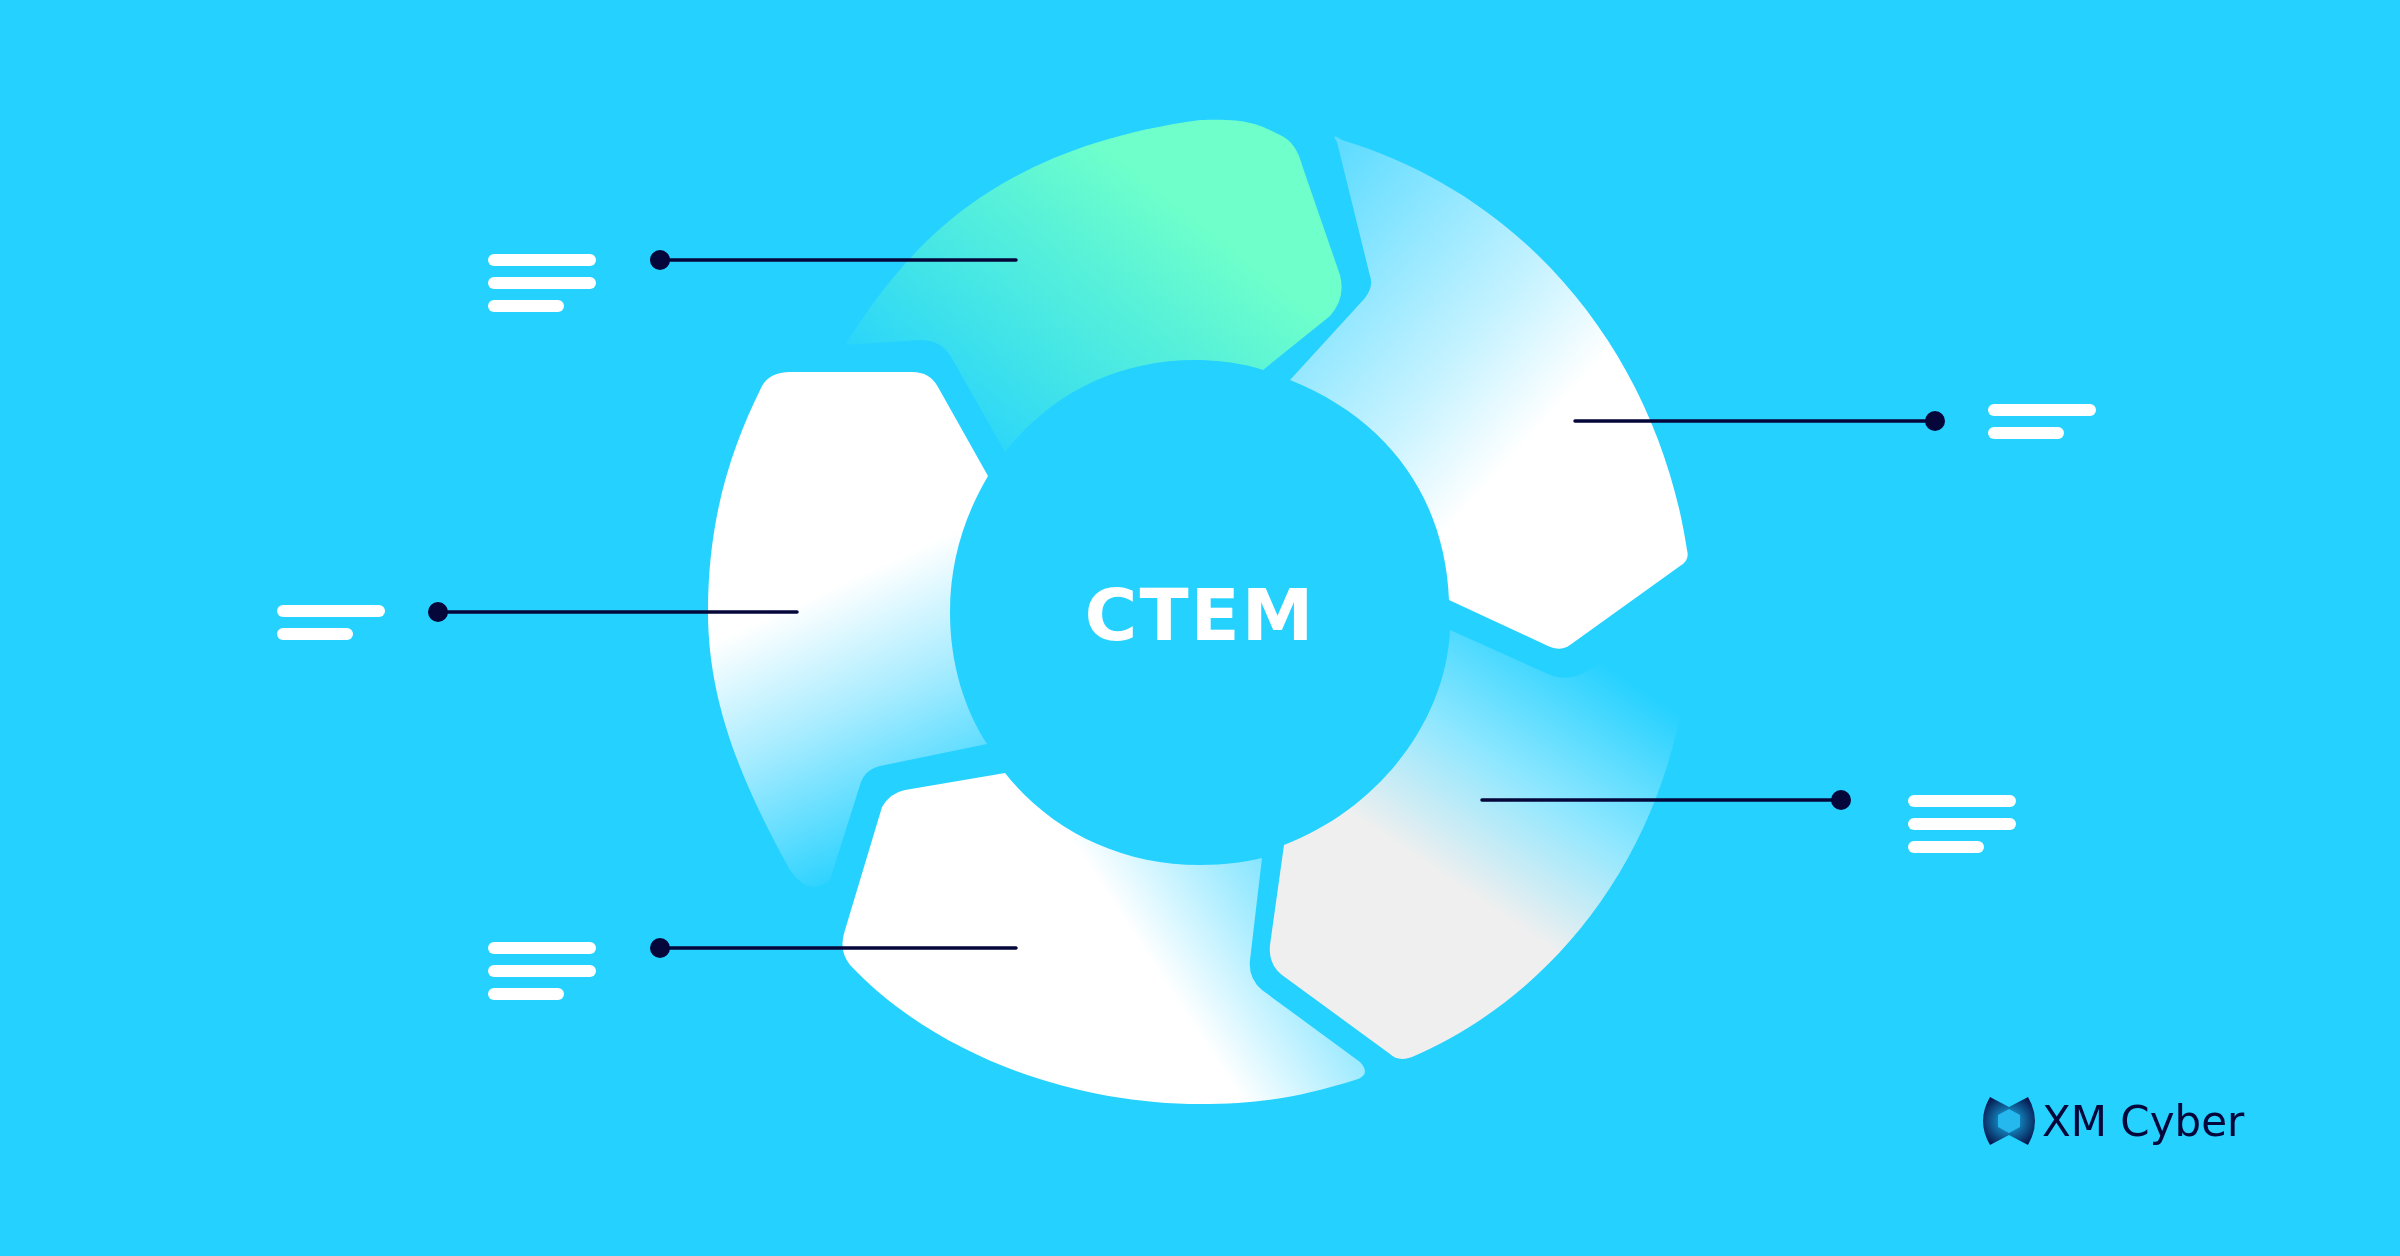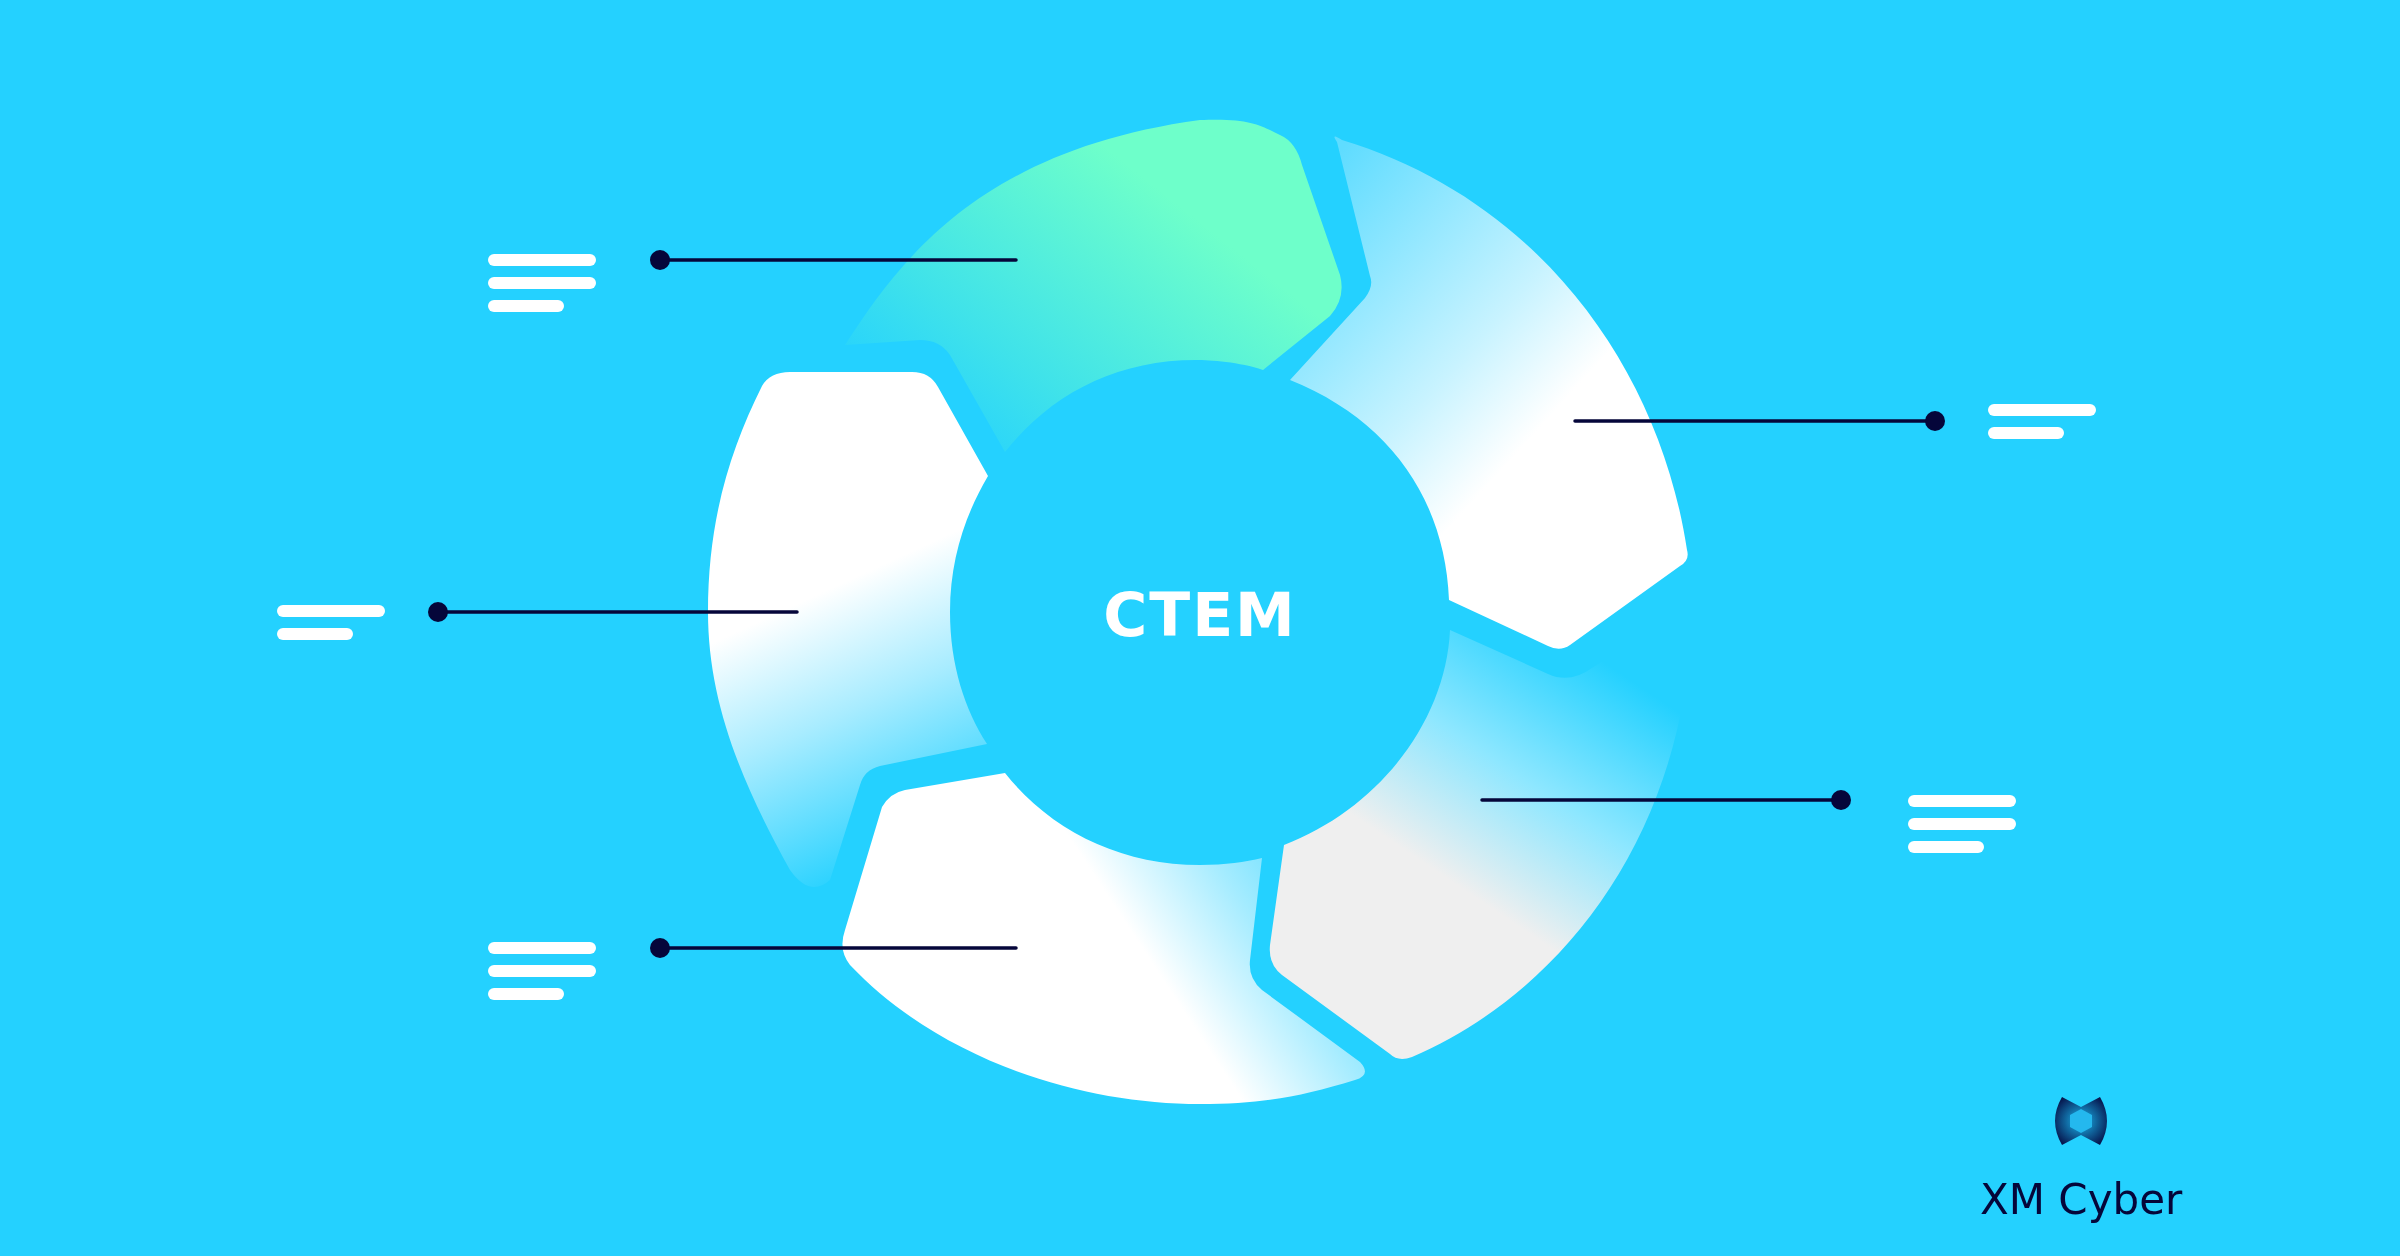--- a/index.html
+++ b/index.html
@@ -1,21 +1,21 @@
 <!DOCTYPE html>
 <html><head>
 <meta charset="utf-8">
 <style>
   html, body { margin: 0; padding: 0; }
   body { width: 2400px; height: 1256px; background: #24d1ff; overflow: hidden; position: relative; font-family: "Liberation Sans", sans-serif; }
   .canvas { position: absolute; left: 0; top: 0; width: 2400px; height: 1256px; }
-  .center-label { position: absolute; left: 1000px; top: 555px; width: 400px; height: 120px; display: flex; align-items: center; justify-content: center; color: #ffffff; font-family: "DejaVu Sans", sans-serif; font-weight: bold; font-size: 60px; letter-spacing: 2px; }
+  .center-label { position: absolute; left: 1000px; top: 555px; width: 400px; height: 120px; display: flex; align-items: center; justify-content: center; color: #ffffff; font-family: "DejaVu Sans", sans-serif; font-weight: bold; font-size: 72px; letter-spacing: 2px; }
   .placeholder { position: absolute; }
   .placeholder .bar { height: 12px; border-radius: 6px; background: #ffffff; margin-bottom: 11px; }
-  .logo { position: absolute; left: 1980px; top: 1095px; display: flex; align-items: center; gap: 28px; flex-direction: column; }
+  .logo { position: absolute; left: 1980px; top: 1095px; display: flex; align-items: center; gap: 4px; }
   .logo-text { font-family: "DejaVu Sans", sans-serif; font-size: 42px; color: #05063a; letter-spacing: 0px; }
 </style>
 </head>
 <body>
 
 <svg class="canvas" viewBox="0 0 2400 1256" xmlns="http://www.w3.org/2000/svg">
   <defs>
     <linearGradient id="gTop" x1="0.1" y1="0.9" x2="0.75" y2="0.35">
       <stop offset="0" stop-color="#24d1ff"></stop>
       <stop offset="0.35" stop-color="#3fe2ea"></stop>

